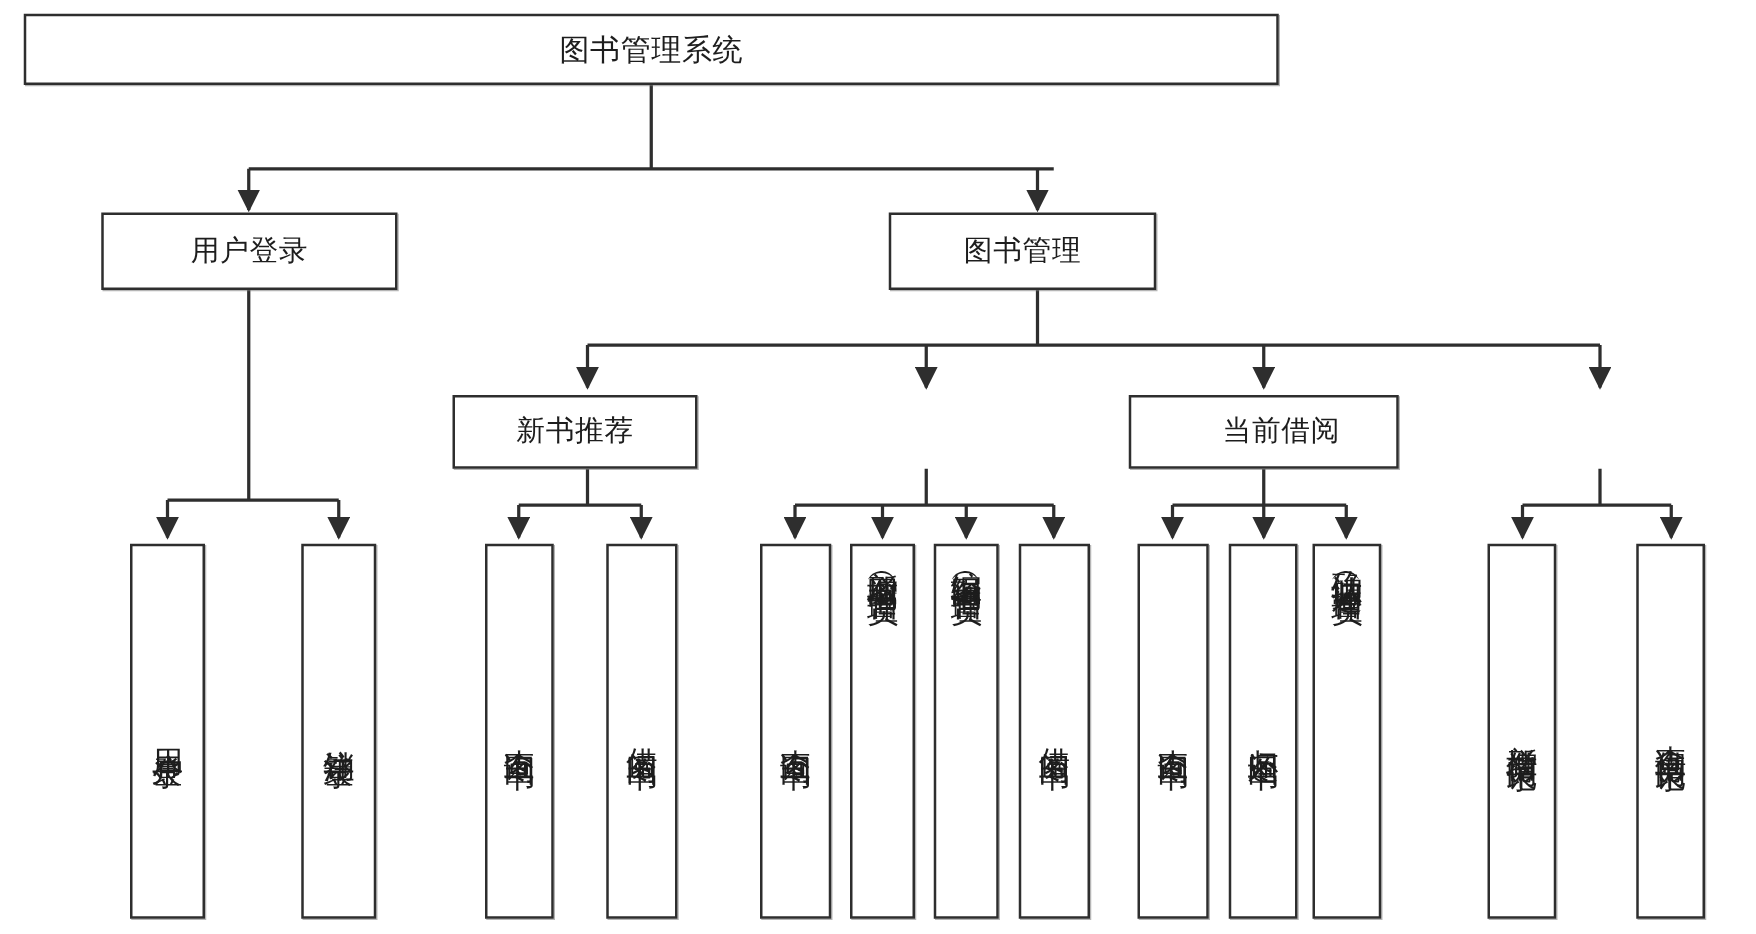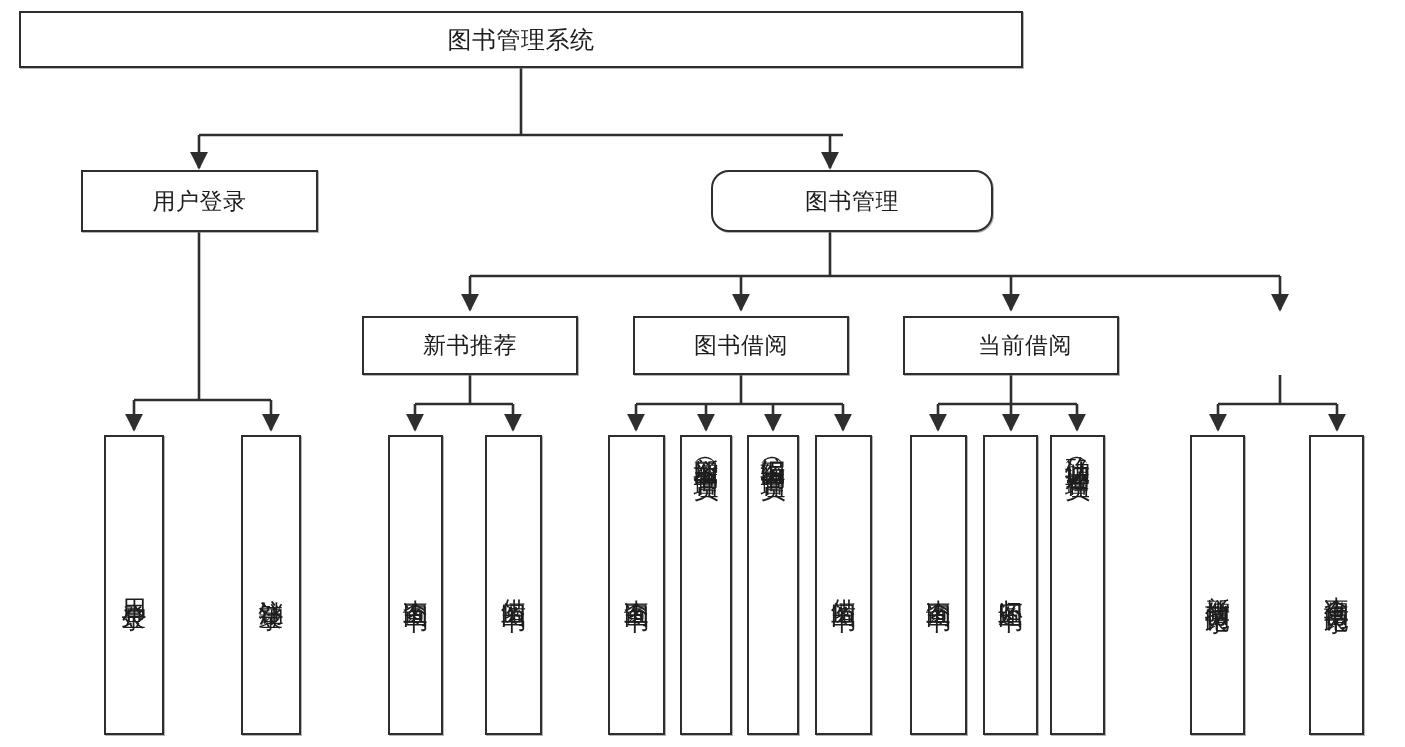--- a/index.html
+++ b/index.html
@@ -135,29 +135,26 @@
     </g>
   </svg>
 
   <div class="node h root" style="left:19px; top:11px; width:1004px; height:57px;">
     <span class="lbl">图书管理系统</span>
   </div>
 
   <div class="node h" style="left:81px; top:170px; width:237px; height:62px;">
     <span class="lbl">用户登录</span>
   </div>
-  <div class="node h" style="left:711px; top:170px; width:282px; height:62px;border-radius:18px;">
+  <div class="node h" style="left:711px; top:170px; width:214px; height:62px;">
     <span class="lbl">图书管理</span>
   </div>
 
-  <div class="node h" style="left:362px; top:316px; width:216px; height:59px;">
+  <div class="node h" style="left:362px; top:316px; width:196px; height:59px;">
     <span class="lbl">新书推荐</span>
-  </div>
-  <div class="node h" style="left:633px; top:316px; width:216px; height:59px;">
-    <span class="lbl">图书借阅</span>
   </div>
   <div class="node h" style="left:903px; top:316px; width:216px; height:59px;padding-left:28px;">
     <span class="lbl">当前借阅</span>
   </div>
 
   <div class="node v center" style="left:104px; top:435px; width:60px; height:300px;">
     <span class="lbl">用户登录</span>
   </div>
   <div class="node v center" style="left:241px; top:435px; width:60px; height:300px;">
     <span class="lbl">注销登录</span>

